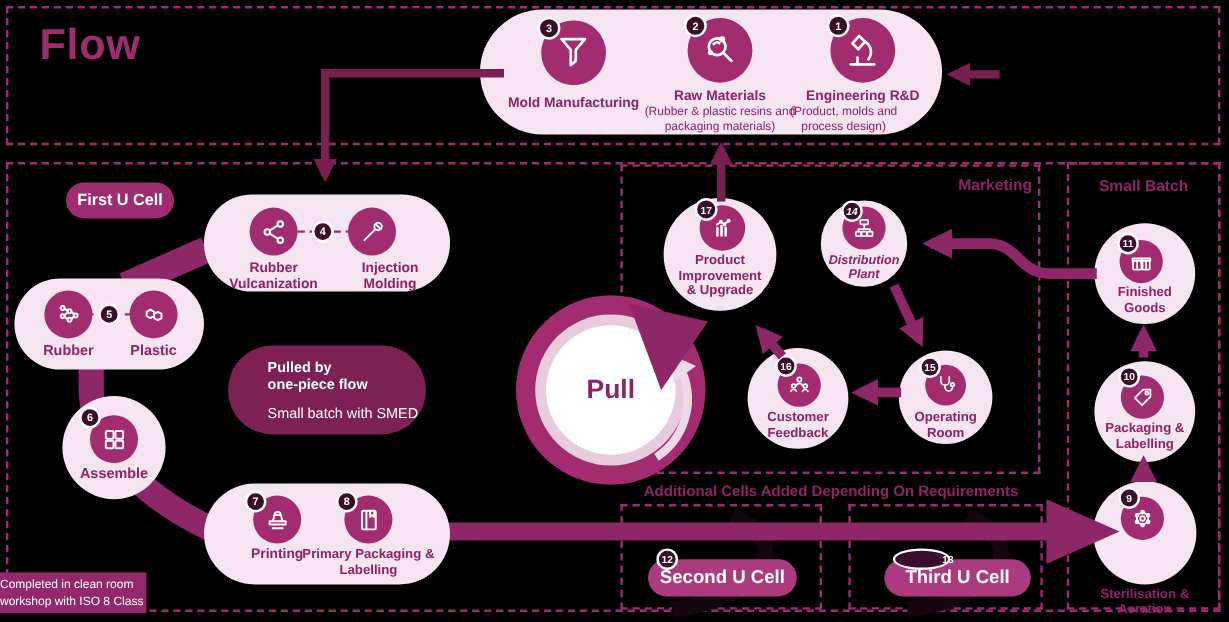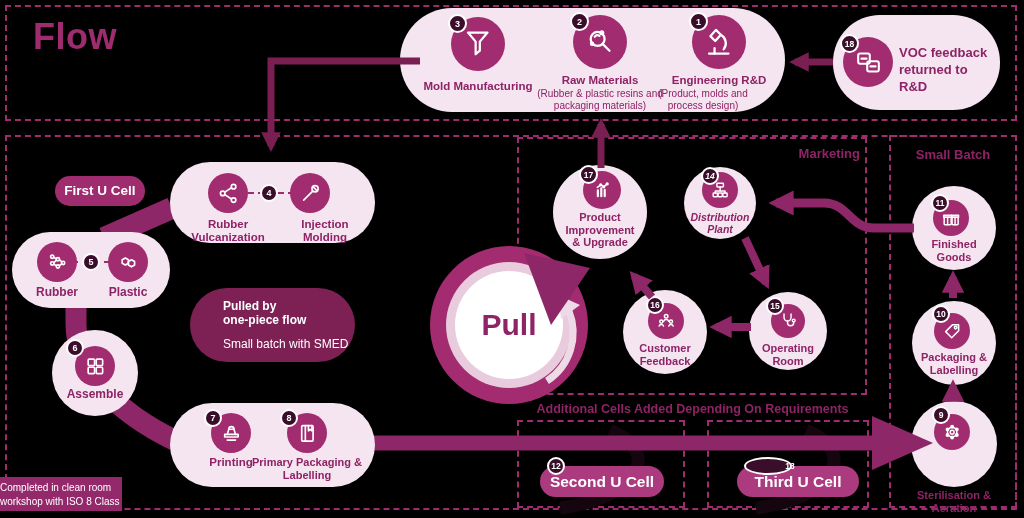--- a/index.html
+++ b/index.html
@@ -22,21 +22,21 @@
   .badge{position:absolute;background:var(--badge-bg,#3a0e2b);border:2px solid #fff;border-radius:50%;color:#fff;font-weight:bold;display:flex;align-items:center;justify-content:center;box-sizing:border-box;z-index:6;}
   .lbl{position:absolute;color:var(--label,#8e2365);font-weight:bold;text-align:center;line-height:1.15;z-index:3;}
   .sub{font-weight:normal;text-align:center;}
   .section-title{position:absolute;color:var(--label,#8e2365);font-weight:bold;z-index:2;}
   .solid-pill{position:absolute;background:var(--accent,#a02c70);color:#fff;font-weight:bold;text-align:center;border-radius:16px;z-index:2;}
   .cell-pill{position:absolute;background:var(--cell-pill,#ab3a7e);color:#fff;font-weight:bold;text-align:center;border-radius:16px;z-index:2;}
   .dash-link{position:absolute;border-top:2px dashed var(--accent,#a02c70);z-index:2;}
   .blob{position:absolute;background:var(--deep,#7d2053);border-radius:37px;color:#fff;z-index:2;}
   .iso{position:absolute;background:var(--iso-box,#93296b);color:#fff;text-align:left;z-index:2;}
   .pull-wrap{position:absolute;left:427px;top:243px;width:164px;height:164px;z-index:2;}
-  .pull-text{position:absolute;inset:0;display:flex;align-items:center;justify-content:center;color:var(--label,#8e2365);font-size:30px;font-weight:800;z-index:3;}
+  .pull-text{position:absolute;inset:0;display:flex;align-items:center;justify-content:center;color:var(--label,#8e2365);font-size:22px;font-weight:800;z-index:3;}
 </style>
 </head>
 <body>
 
 <div class="stage">
 
   <div class="dashed" style="left:5px;top:5px;width:1012px;height:116px;"></div>
   <div class="dashed" style="left:5px;top:135px;width:1012px;height:375px;"></div>
   <div class="dashed" style="left:517px;top:137px;width:350px;height:258px;"></div>
   <div class="dashed" style="left:889px;top:135px;width:128px;height:373px;"></div>
@@ -81,34 +81,22 @@
           <path d="M13.5 7a7 7 0 0 1 2 10.5"></path>
           <path d="M5 20.5h14"></path>
           <path d="M9 16.5v4"></path>
         </svg>
       </div>
     <div class="badge" style="left:289px;top:4px;width:19px;height:19px;font-size:9px;">1</div>
     <div class="lbl" style="left:255px;top:66px;width:128px;font-size:11.5px;">Engineering R&amp;D</div>
     <div class="lbl sub" style="left:240px;top:80px;width:126px;font-size:10px;">(Product, molds and process design)</div>
   </div>
 
-  <div class="pill-light" style="left:833px;top:15px;width:167px;height:95px;border-radius:47px;">
-    <div class="node-circle" style="left:10px;top:22px;width:50px;height:50px;">
-        <svg viewBox="0 0 24 24" fill="none" stroke="#fff" stroke-width="1.6" stroke-linecap="round" stroke-linejoin="round">
-          <rect x="4" y="5" width="9" height="8" rx="1.5"></rect>
-          <path d="M6.5 9h4"></path>
-          <rect x="11" y="11" width="9" height="8" rx="1.5"></rect>
-          <path d="M13.5 15h4"></path>
-        </svg>
-      </div>
-    <div class="badge" style="left:7px;top:19px;width:19px;height:19px;font-size:8.5px;">18</div>
-    <div class="lbl" style="left:66px;top:30px;width:100px;font-size:13px;text-align:left;line-height:1.3;">VOC feedback returned to R&amp;D</div>
-  </div>
-
-  <div class="solid-pill" style="left:55px;top:152px;width:90px;height:30px;font-size:13.5px;line-height:30px;border-radius:15px;margin-top:24px;">First U Cell</div>
+
+  <div class="solid-pill" style="left:55px;top:152px;width:90px;height:30px;font-size:13.5px;line-height:30px;border-radius:15px;">First U Cell</div>
 
   <div class="pill-light" style="left:170px;top:162px;width:205px;height:81px;border-radius:40px;">
     <div class="dash-link" style="left:78px;top:30px;width:46px;"></div>
     <div class="node-circle" style="left:38px;top:11px;width:40px;height:40px;">
         <svg viewBox="0 0 24 24" fill="none" stroke="#fff" stroke-width="1.6" stroke-linecap="round" stroke-linejoin="round">
           <circle cx="6.5" cy="12" r="2.2"></circle>
           <circle cx="17" cy="5.5" r="2.2"></circle>
           <circle cx="17" cy="18.5" r="2.2"></circle>
           <path d="M8.5 10.8 15 6.6M8.5 13.2 15 17.4"></path>
         </svg>

